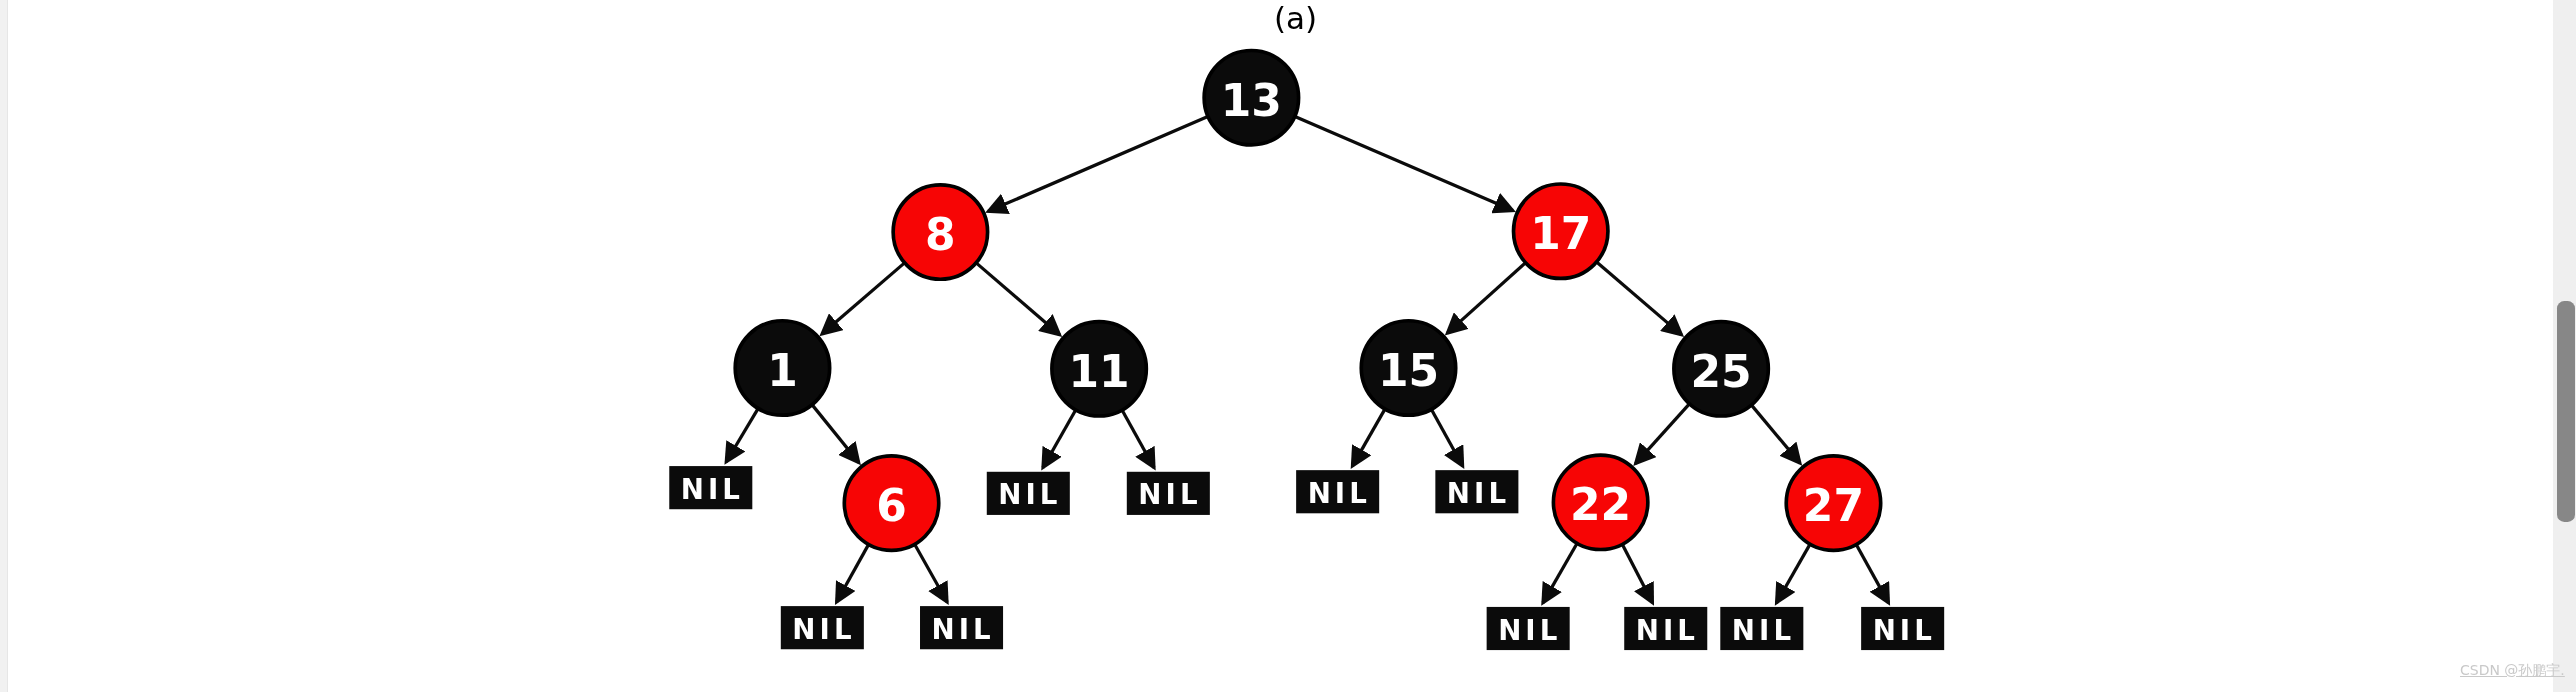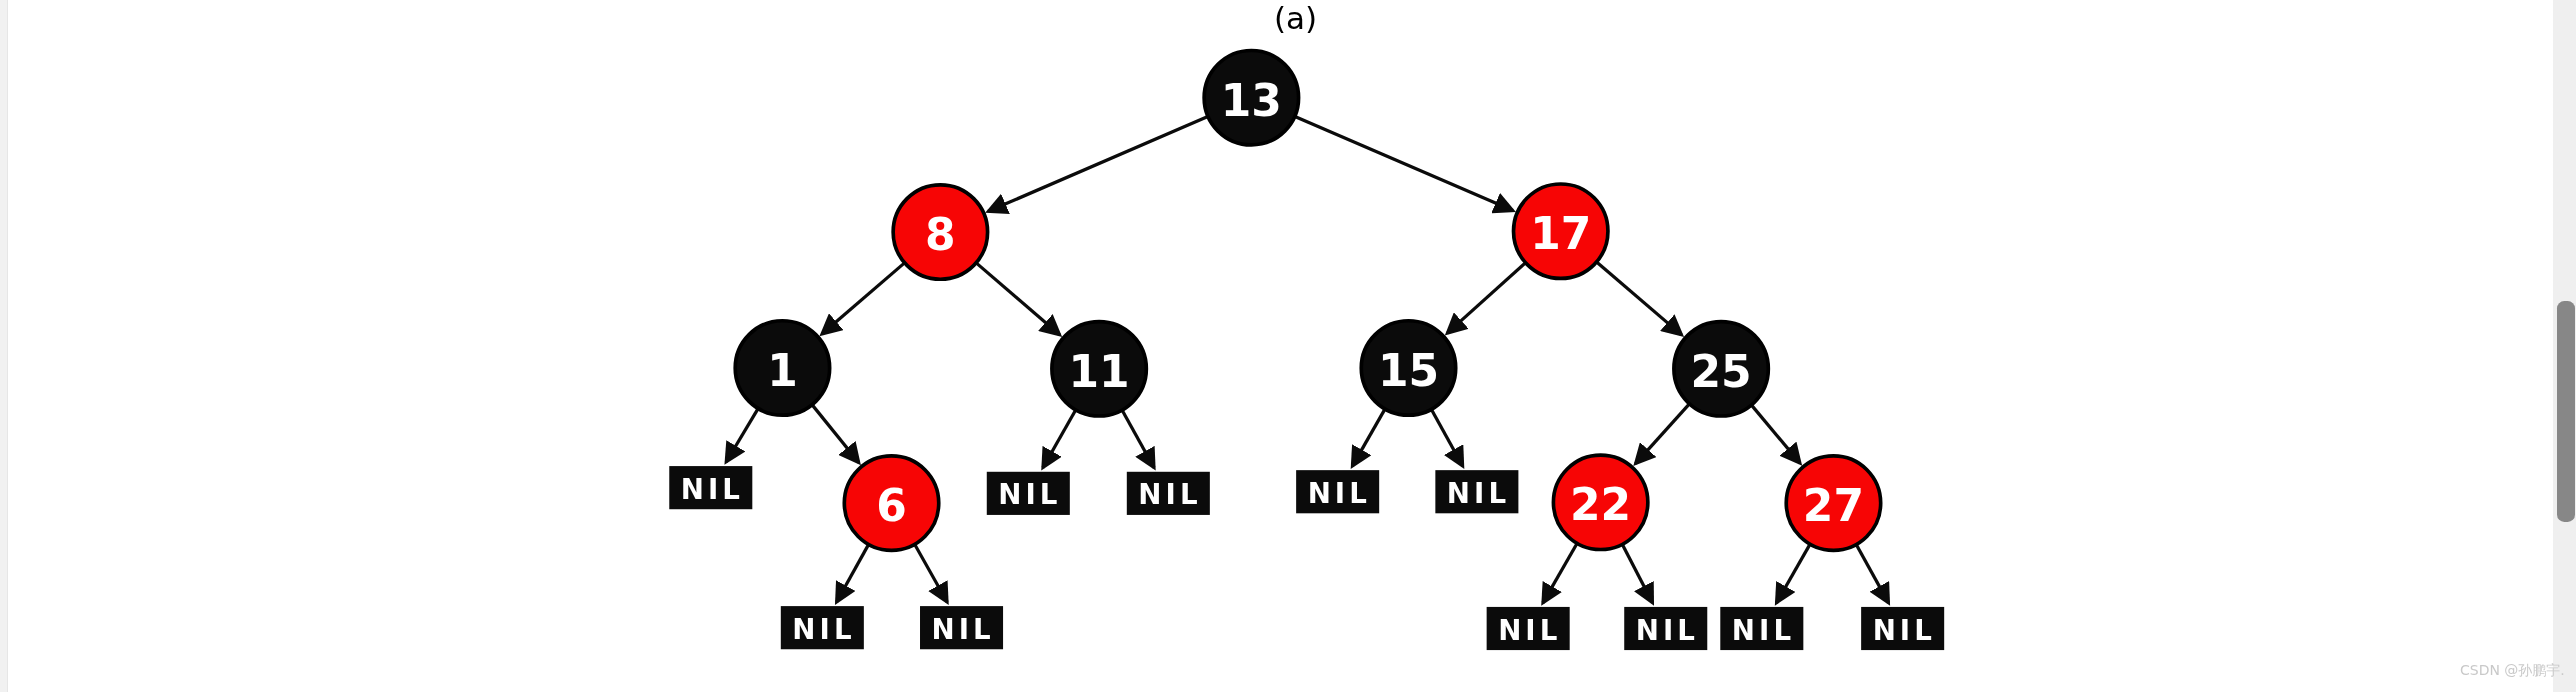--- a/index.html
+++ b/index.html
@@ -28,21 +28,21 @@
     text-align: center; font-size: 31px; color: #000000;
   }
   #tree-svg { position: absolute; left: 0; top: 0; z-index: 1; }
   .watermark-center {
     position: absolute; left: 1463px; top: 607px; z-index: 3;
     font-family: "DejaVu Sans Mono", monospace;
     font-size: 27px; color: #bcbcbc; white-space: nowrap; letter-spacing: 0.4px;
   }
   .watermark-corner {
     position: absolute; left: 2460px; top: 662px; z-index: 3;
-    font-size: 14px; color: #c9c9c9; white-space: nowrap;
+    font-size: 14px; color: #c9c9c9; white-space: nowrap; text-decoration: underline;
   }
 </style>
 </head>
 <body>
 
 <div id="stage">
   <div class="left-strip"></div>
 
   <div class="caption">(a)</div>
 

